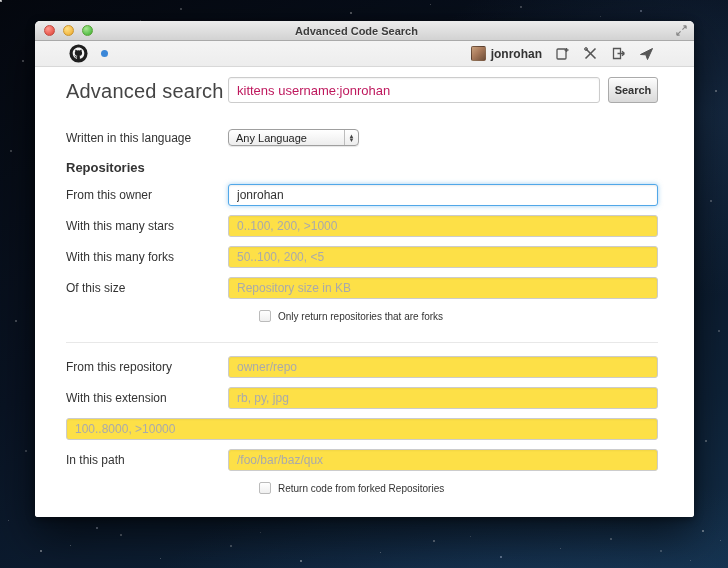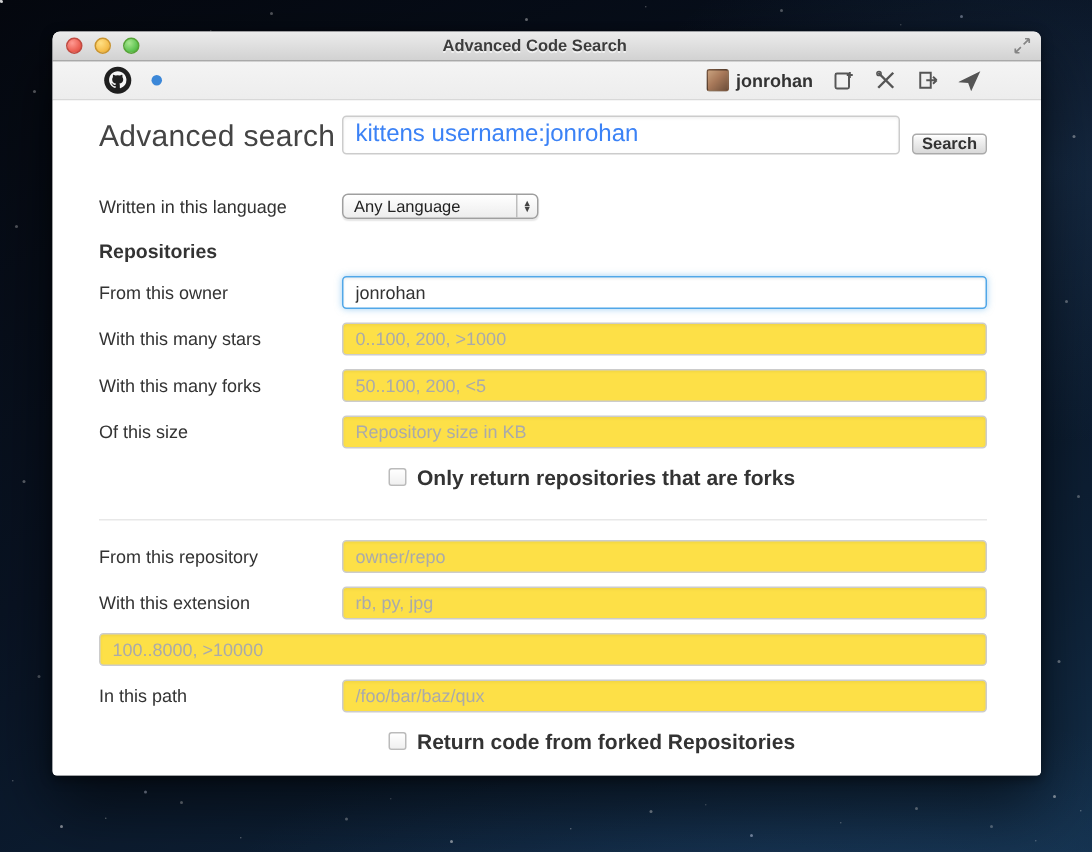--- a/index.html
+++ b/index.html
@@ -88,26 +88,26 @@
   
   .content {
     flex: 1 1 auto; background: #fff; overflow: hidden;
     padding: 0 36px 0 31px;
     font-size: 12px; color: #333;
   }
   .search-row { display: flex; align-items: flex-end; margin-top: 10px; }
   .page-title { width: 162px; font-size: 20px; color: #444; font-weight: normal; letter-spacing: .2px; }
   .search-input {
     flex: 1; height: 26px; border: 1px solid #ccc; border-radius: 3px;
-    padding: 0 8px; font-size: 16px; color: #3b82f6; outline: none;
+    padding: 0 8px; font-size: 13px; color: #be185d; outline: none;
     font-family: inherit;
     box-shadow: inset 0 1px 2px rgba(0,0,0,.06);
   }
   .search-btn {
-    margin-left: 8px; width: 50px; height: 14px;
+    margin-left: 8px; width: 50px; height: 26px;
     background: linear-gradient(#fcfcfc, #d9d9d9);
     border: 1px solid #aaa; border-radius: 3px;
     font-size: 11px; font-weight: bold; color: #333;
     font-family: inherit; cursor: pointer;
     box-shadow: 0 1px 0 rgba(255,255,255,.7) inset;
   }
 
   .row { display: flex; align-items: center; margin-top: 9px; }
   .row-label { width: 162px; flex: 0 0 162px; color: #333; }
   .field {
@@ -136,21 +136,21 @@
     display: flex; flex-direction: column; align-items: center; justify-content: center;
     font-size: 6px; line-height: 4px; color: #444;
   }
 
   .section-heading { margin-top: 14px; font-size: 13px; font-weight: bold; color: #333; }
   .cb-row { display: flex; align-items: center; margin-top: 11px; padding-left: 193px; }
   .checkbox {
     width: 12px; height: 12px; border: 1px solid #bbb; border-radius: 2px;
     background: linear-gradient(#fff, #f0f0f0); margin-right: 7px; flex: 0 0 12px;
   }
-  .cb-label { font-weight: bold; font-size: 14px; color: #333; }
+  .cb-label { font-weight: normal; font-size: 10px; color: #333; }
   .divider { height: 1px; background: #e8e8e8; margin-top: 20px; }
   .code-heading { margin-top: 16px; }
   .first-code-row { margin-top: 13px; }
 </style>
 </head>
 <body>
 
 <div class="stars"></div>
 <div class="stars2"></div>
 

